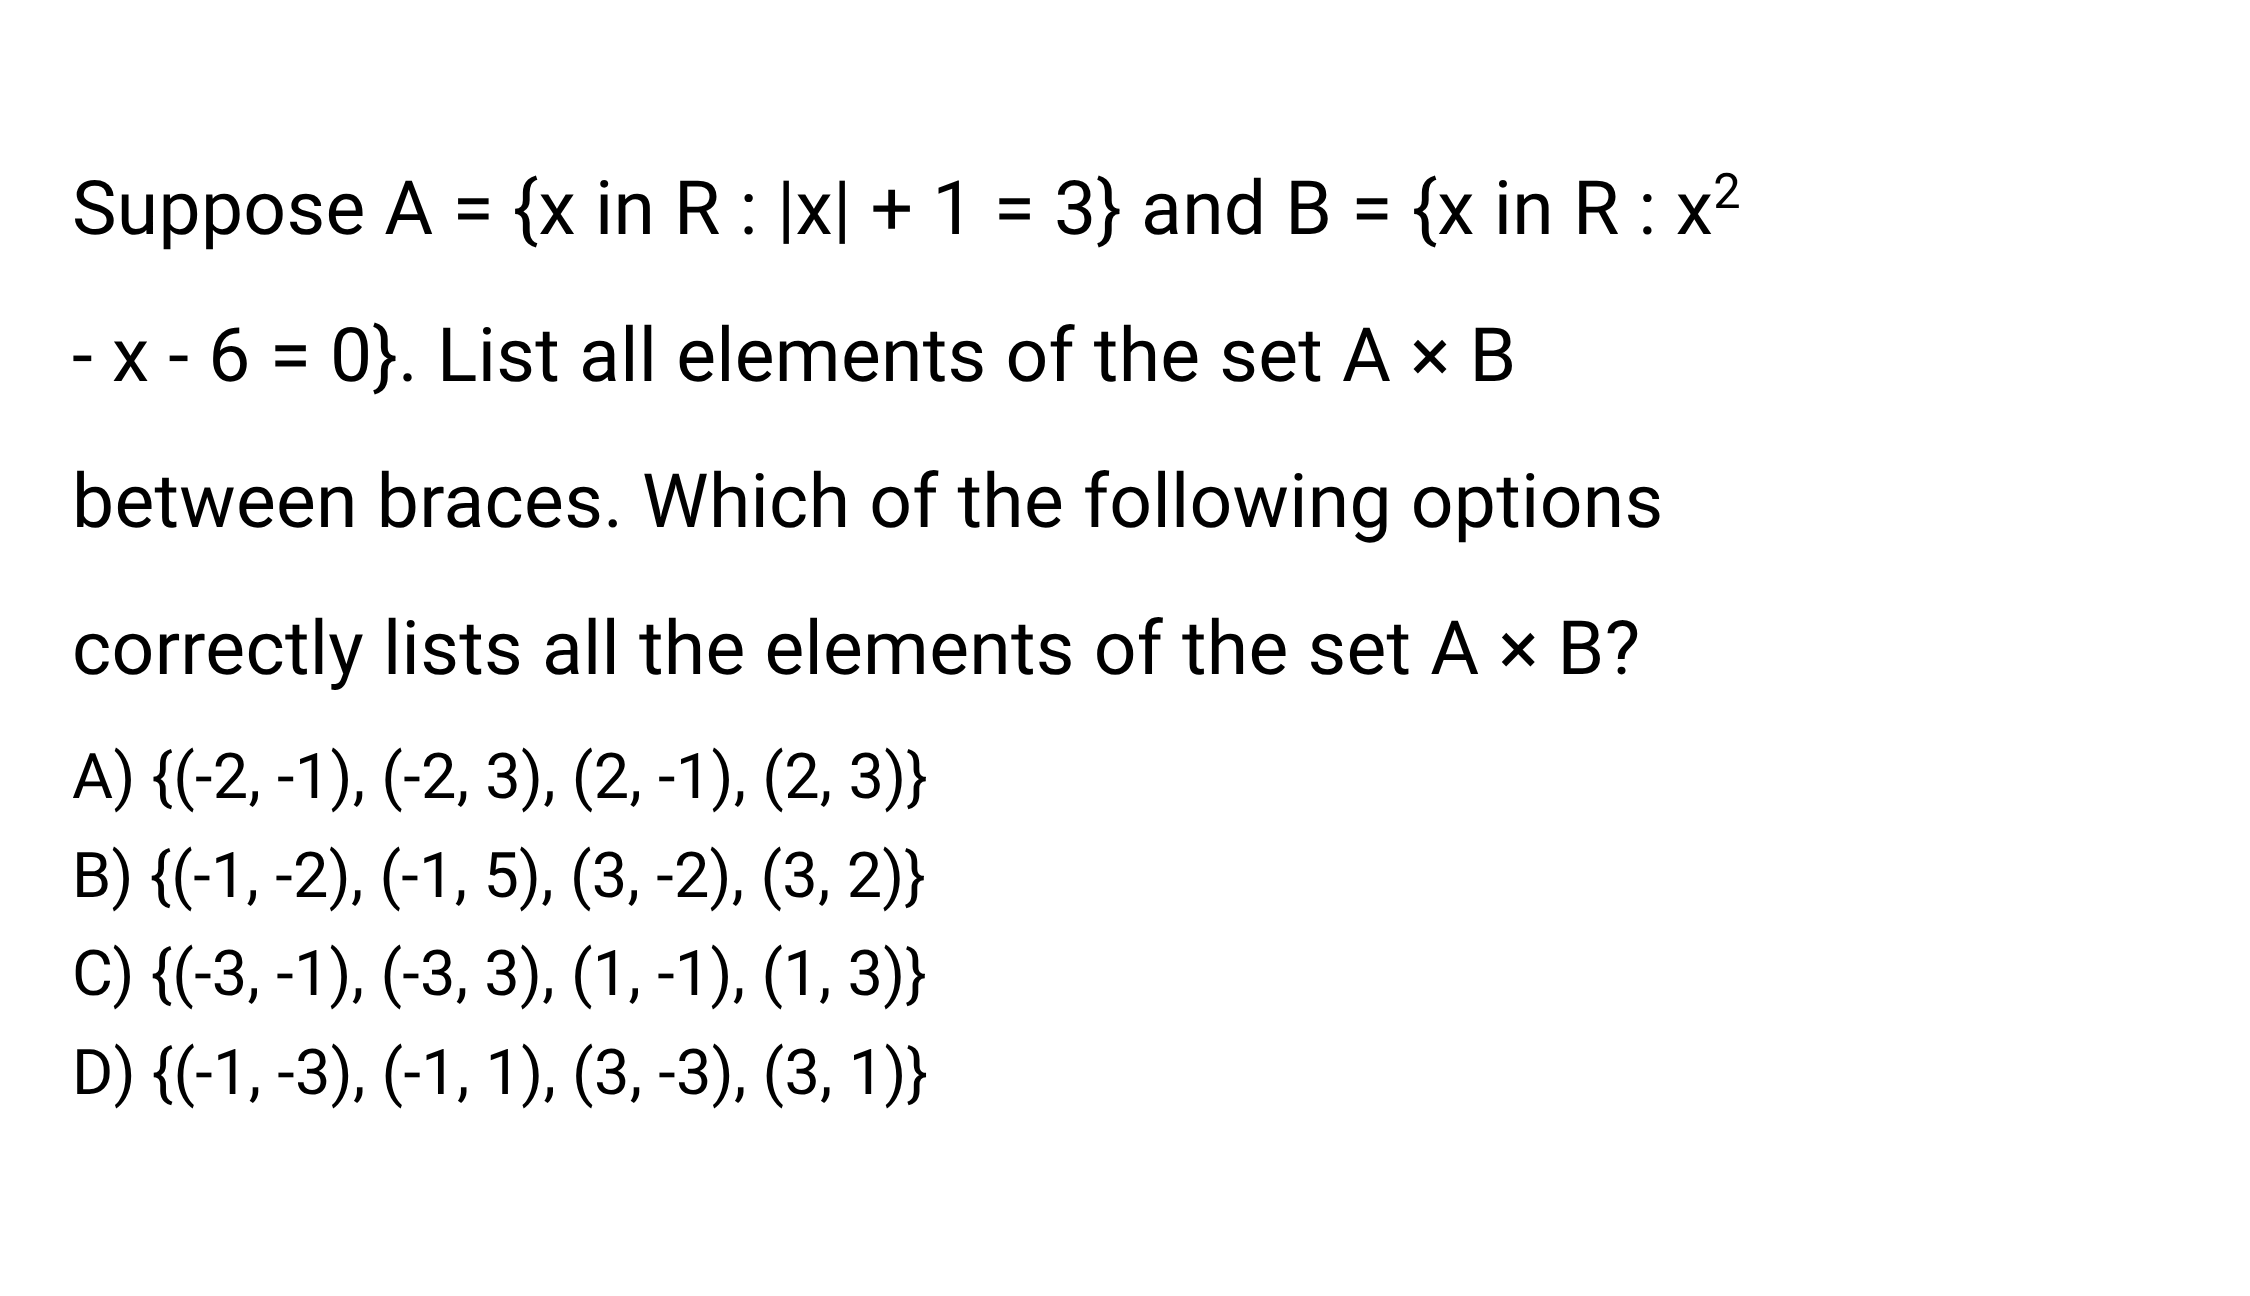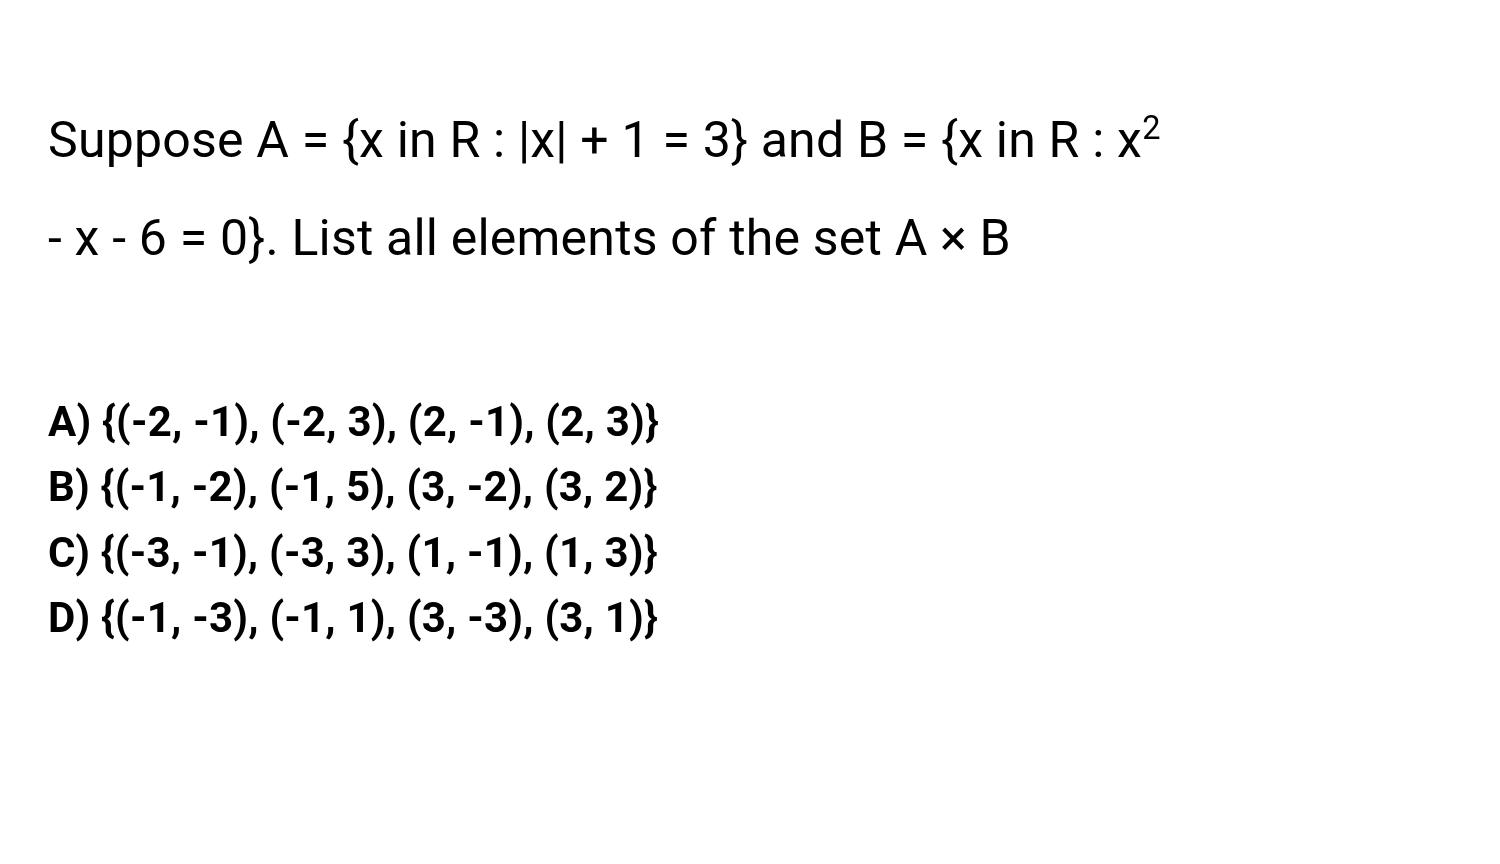--- a/index.html
+++ b/index.html
@@ -26,36 +26,37 @@
     letter-spacing: 0.2px;
   }
   .question-block sup {
     font-size: 0.65em;
     vertical-align: super;
     line-height: 0;
   }
   .options {
     font-size: 42px;
     line-height: 1.56;
-    font-weight: 700;
+    font-weight: 400;
     letter-spacing: 0.2px;
     margin-top: 4px;
   }
   .opt {
     display: block;
   }
 </style>
 </head>
 <body>
 
 <div class="page">
   <div class="question-block">
     <span>Suppose A = {x in R : |x| + 1 = 3} and B = {x in R : x</span><sup>2</sup><br>
     <span>- x - 6 = 0}. List all elements of the set A × B</span><br>
-    <br>
+    <span>between braces. Which of the following options</span><br>
+    <span>correctly lists all the elements of the set A × B?</span>
   </div>
   <div class="options">
     <span class="opt">A) {(-2, -1), (-2, 3), (2, -1), (2, 3)}</span>
     <span class="opt">B) {(-1, -2), (-1, 5), (3, -2), (3, 2)}</span>
     <span class="opt">C) {(-3, -1), (-3, 3), (1, -1), (1, 3)}</span>
     <span class="opt">D) {(-1, -3), (-1, 1), (3, -3), (3, 1)}</span>
   </div>
 </div>
 
 </body></html>

